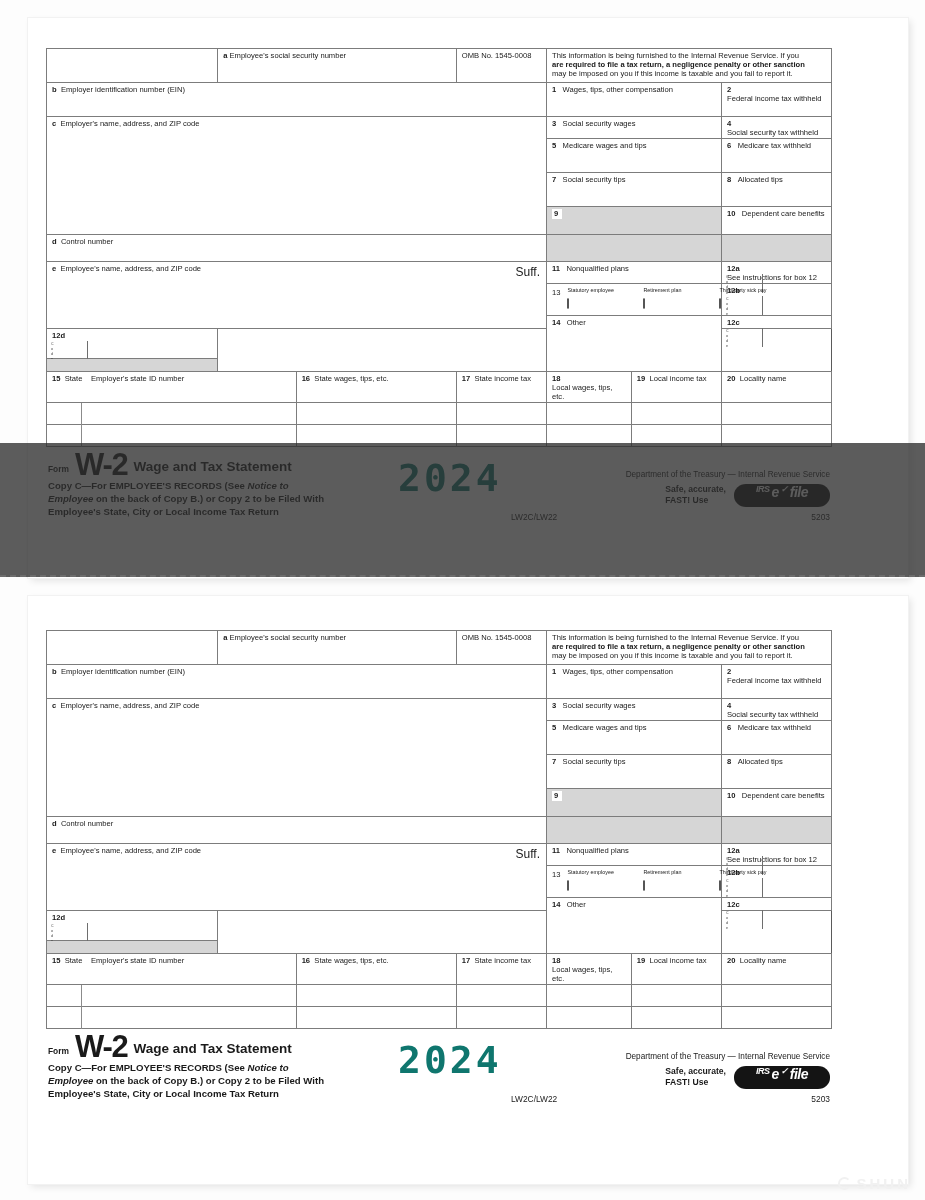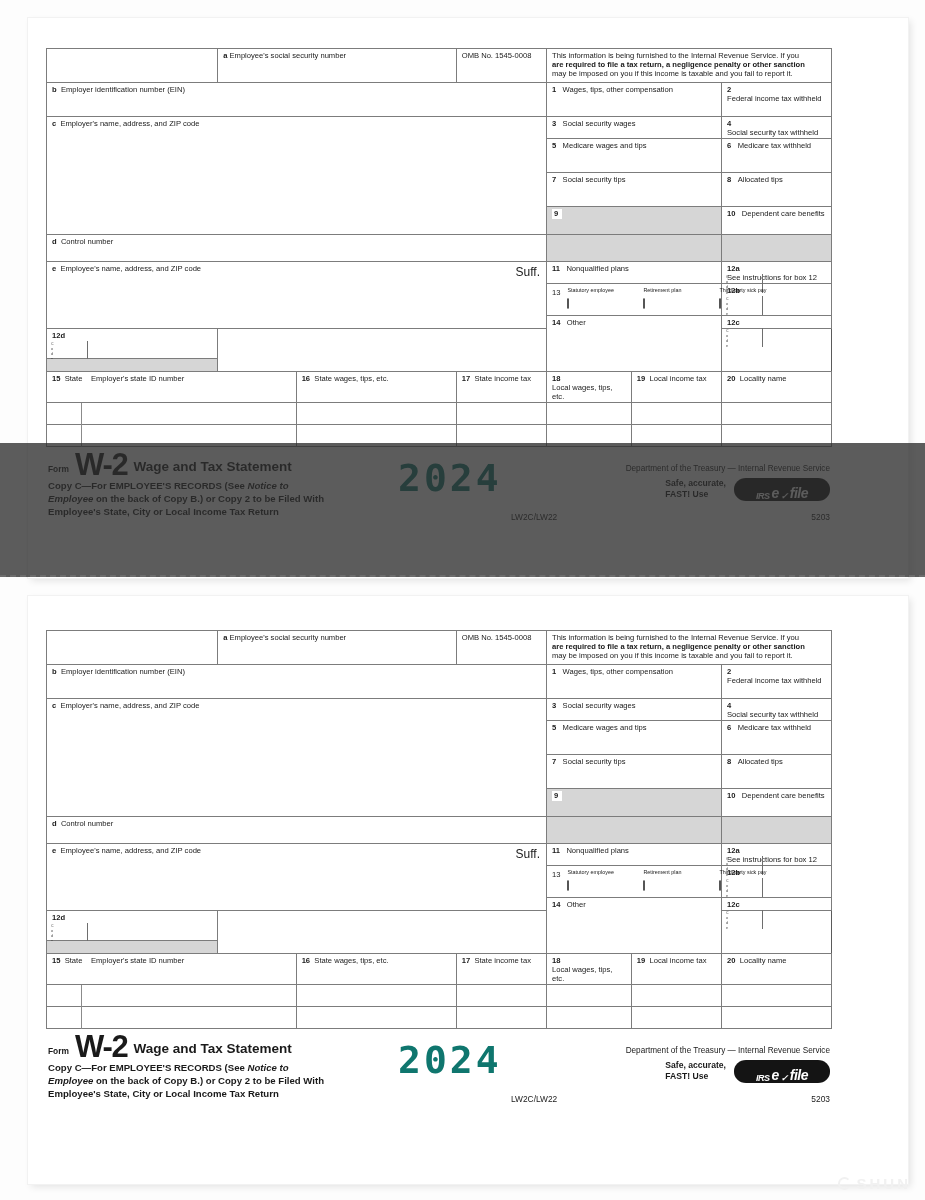--- a/index.html
+++ b/index.html
@@ -114,28 +114,28 @@
   .f-copy { font-size:9.6px; font-weight:bold; line-height:1.33; margin-top:3px; }
   .f-copy i { font-style:italic; }
 
   .f-year {
     position:absolute; left:352px; top:4px;
     font-size:38px; font-weight:bold; letter-spacing:3px;
     font-family:"DejaVu Sans Mono", monospace;
     color:#0f766e;
   }
 
-  .f-right { position:absolute; right:2px; top:12px; width:258px; text-align:right; }
+  .f-right { position:absolute; right:2px; top:18px; width:258px; text-align:right; }
   .f-dept { font-size:8.2px; }
   .f-safe-row { display:flex; align-items:center; justify-content:flex-end; gap:8px; margin-top:5px; }
   .f-safe { font-size:8.6px; font-weight:bold; line-height:1.3; text-align:left; }
   .efile {
     width:96px; height:23px; border-radius:12px/11px;
     background:#141414; color:#fff;
-    display:flex; align-items:flex-end; justify-content:center;
+    display:flex; align-items:flex-start; justify-content:center;
     gap:2px; font-style:italic; font-weight:bold;
     letter-spacing:-0.5px;
   }
   .efile .e1 { font-size:9px; }
   .efile .e2 { font-size:14px; }
   .efile .e3 { font-size:9px; }
   .efile .e4 { font-size:14px; }
 
   .f-code { position:absolute; left:465px; top:60px; font-size:8.4px; }
   .f-num  { position:absolute; right:2px;  top:60px; font-size:8.4px;margin-left:8px; }

